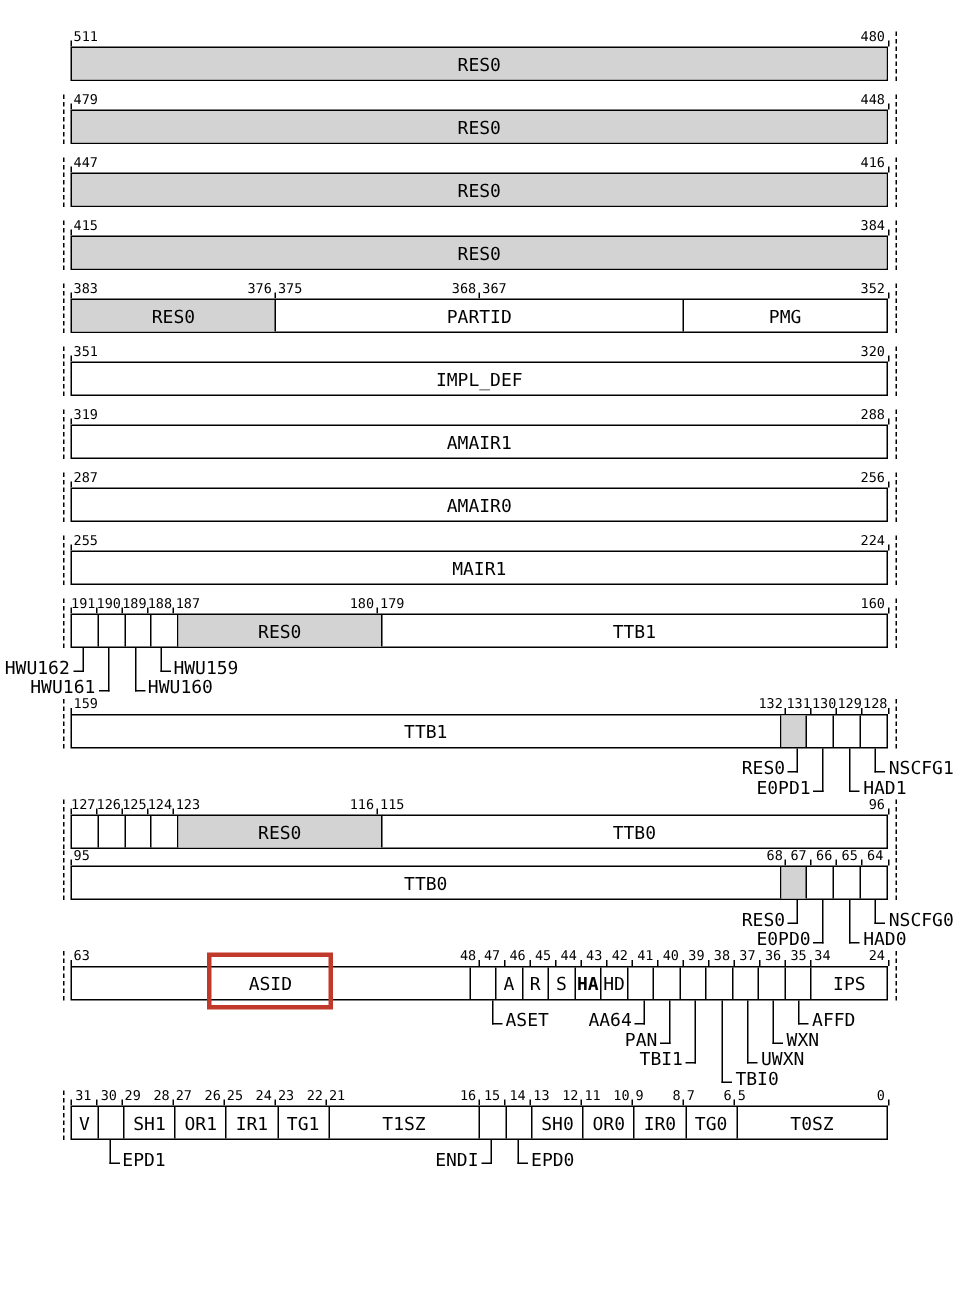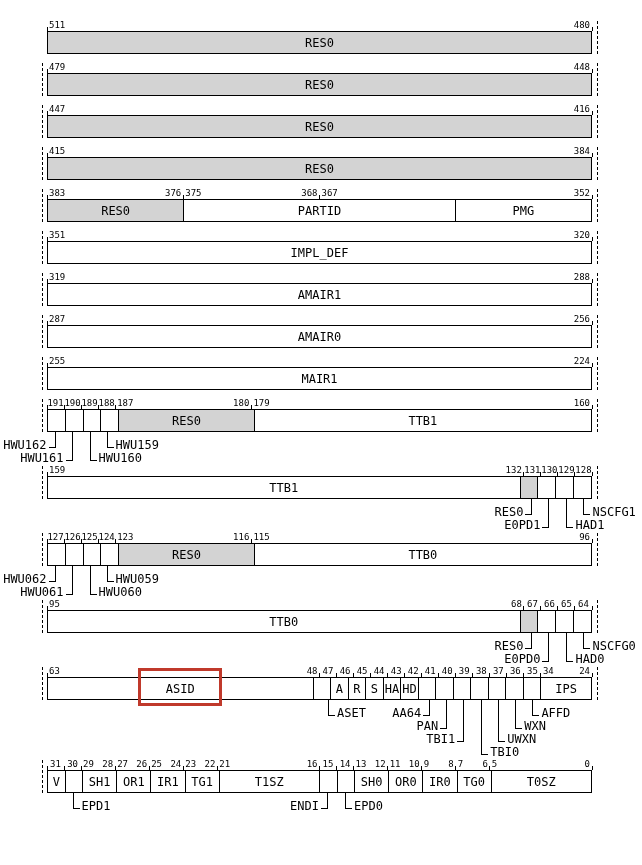--- a/index.html
+++ b/index.html
@@ -355,30 +355,20 @@
             <div class="cell res" style="flex: 8 0 0px;">
               <span>RES0</span>
             </div>
             <div class="cell" style="flex: 20 0 0px;">
               <span>TTB0</span>
             </div>
           </div>
           <div class="cont left"></div>
           <div class="cont right"></div>
         </div>
-        <div class="callouts" style="height: 33px;">
-          <div class="leader l" style="height: 16px; left: calc(1.5625% - 7px);"></div>
-          <div class="cl" style="top: 7px; left: calc(1.5625% - 9px); transform: translateX(-100%);">HWU062</div>
-          <div class="leader r" style="height: 16px; left: 10.9375%;"></div>
-          <div class="cl" style="top: 7px; left: calc(10.9375% + 9px);">HWU059</div>
-          <div class="leader l" style="height: 29px; left: calc(4.6875% - 7px);"></div>
-          <div class="cl" style="top: 20px; left: calc(4.6875% - 9px); transform: translateX(-100%);">HWU061</div>
-          <div class="leader r" style="height: 29px; left: 7.8125%;"></div>
-          <div class="cl" style="top: 20px; left: calc(7.8125% + 9px);">HWU060</div>
-        </div>
       </div>
       <div class="row">
         <div class="nums">
           <div class="tick" style="left: calc(0% - 0.5px);"></div>
           <div class="num l" style="left: 0%;">95</div>
           <div class="num r" style="left: 0%; width: 87.5%;">68</div>
           <div class="tick" style="left: calc(87.5% - 0.5px);"></div>
           <div class="num c" style="left: 87.5%; width: 3.125%;">67</div>
           <div class="tick" style="left: calc(90.625% - 0.5px);"></div>
           <div class="num c" style="left: 90.625%; width: 3.125%;">66</div>
@@ -467,21 +457,21 @@
             </div>
             <div class="cell" style="flex: 1 0 0px;">
               <span>A</span>
             </div>
             <div class="cell" style="flex: 1 0 0px;">
               <span>R</span>
             </div>
             <div class="cell" style="flex: 1 0 0px;">
               <span>S</span>
             </div>
-            <div class="cell" style="flex: 1 0 0px;">
+            <div class="cell" style="flex: 1 0 0px; font-weight: bold;">
               <span>HA</span>
             </div>
             <div class="cell" style="flex: 1 0 0px;">
               <span>HD</span>
             </div>
             <div class="cell" style="flex: 1 0 0px;">
               <span></span>
             </div>
             <div class="cell" style="flex: 1 0 0px;">
               <span></span>

